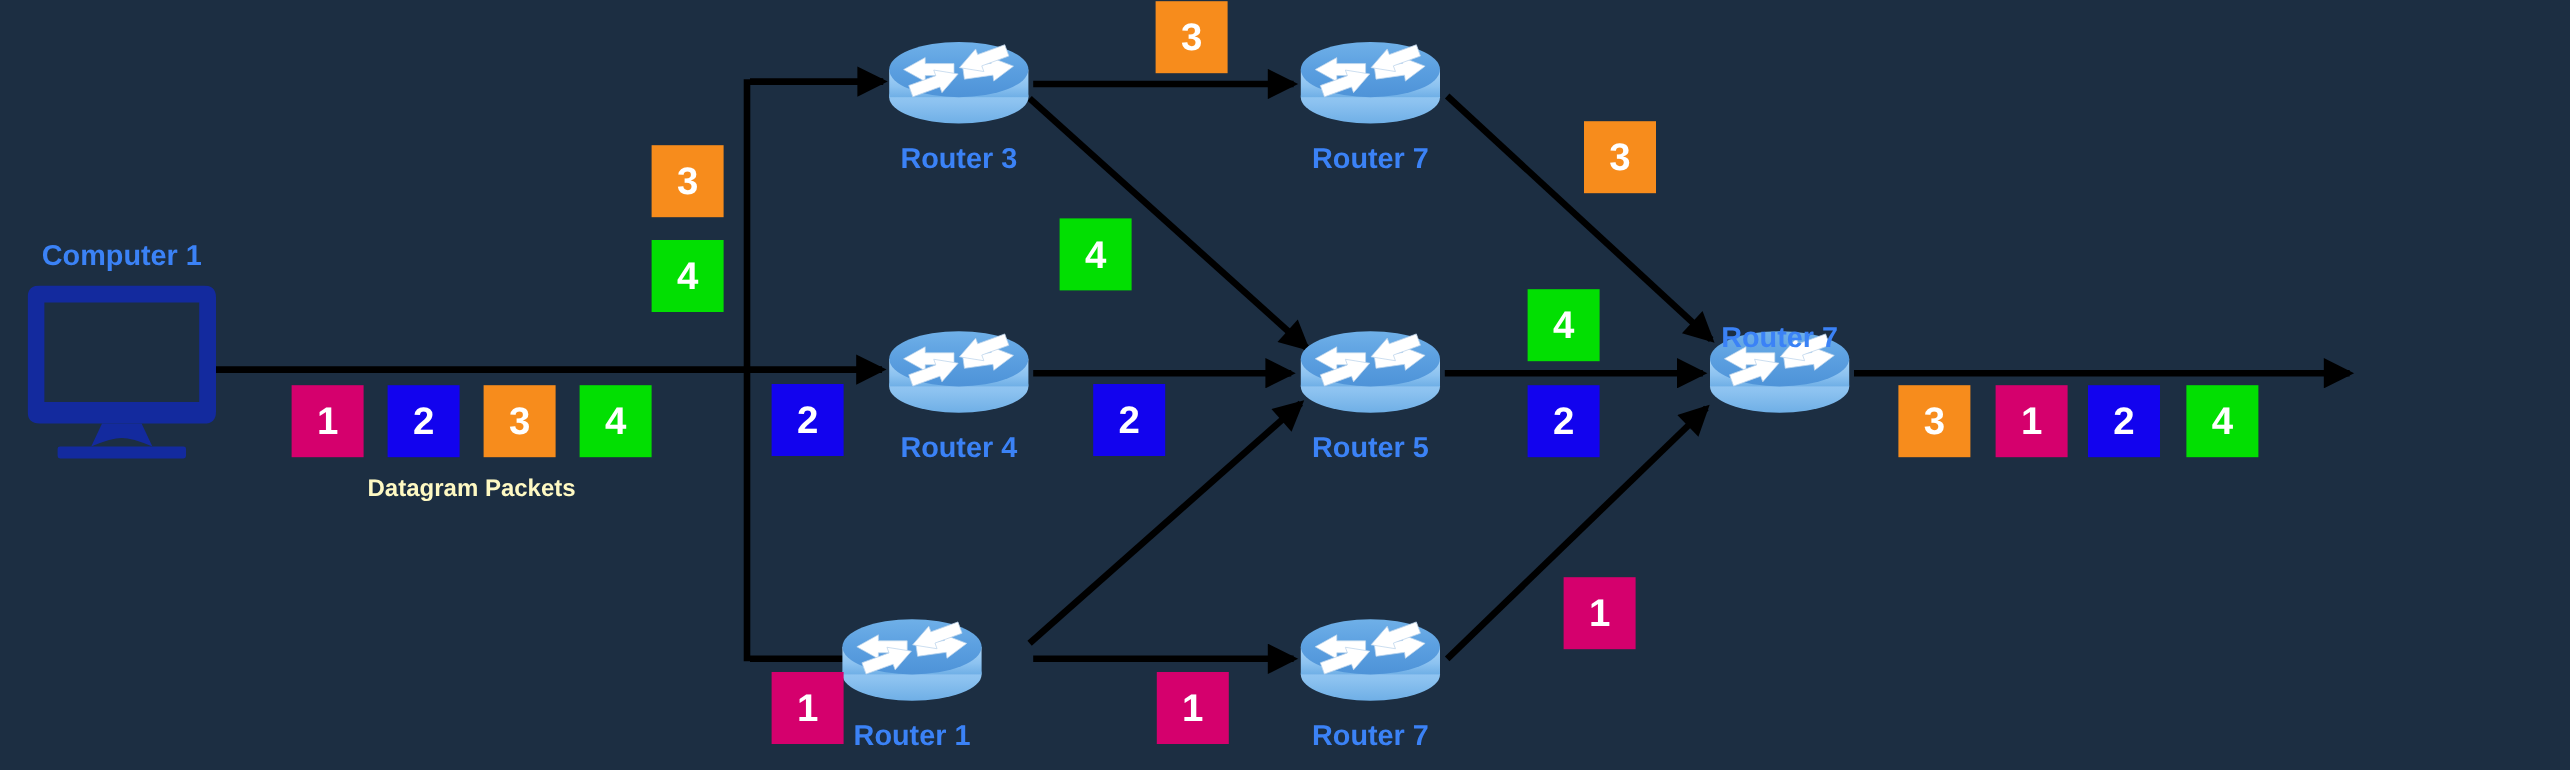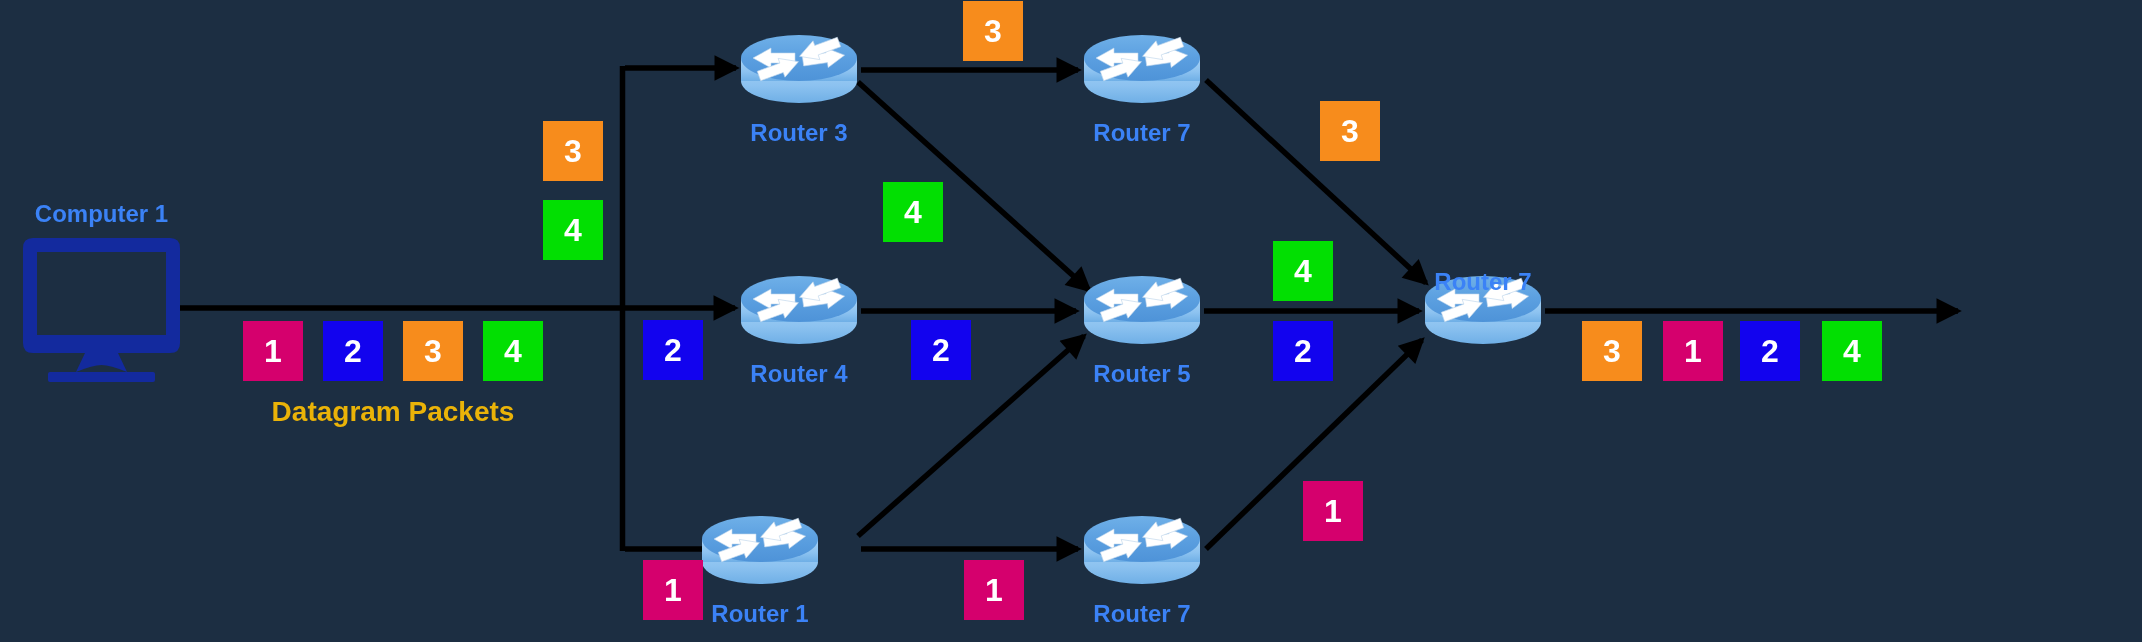--- a/index.html
+++ b/index.html
@@ -49,23 +49,23 @@
   .computer{
     position:absolute;
     width:157px;height:145px;
   }
   .computer svg{display:block;width:100%;height:100%;}
   .computer .label-above{top:-38px;}
   .computer .label-below{top:157px;}
   .caption{
     position:absolute;
     transform:translateX(-50%);
-    color:#eab308;
+    color:#fef9c3;
     font-weight:bold;
-    font-size:28px;
+    font-size:20px;
     white-space:nowrap;
   }
 </style>
 </head>
 <body style="background: rgb(28, 46, 66);">
 
 <svg width="0" height="0" style="position:absolute" aria-hidden="true">
   <defs>
     <linearGradient id="rtop" x1="0" y1="0" x2="0" y2="1">
       <stop offset="0" stop-color="#6FB0E8"></stop>

